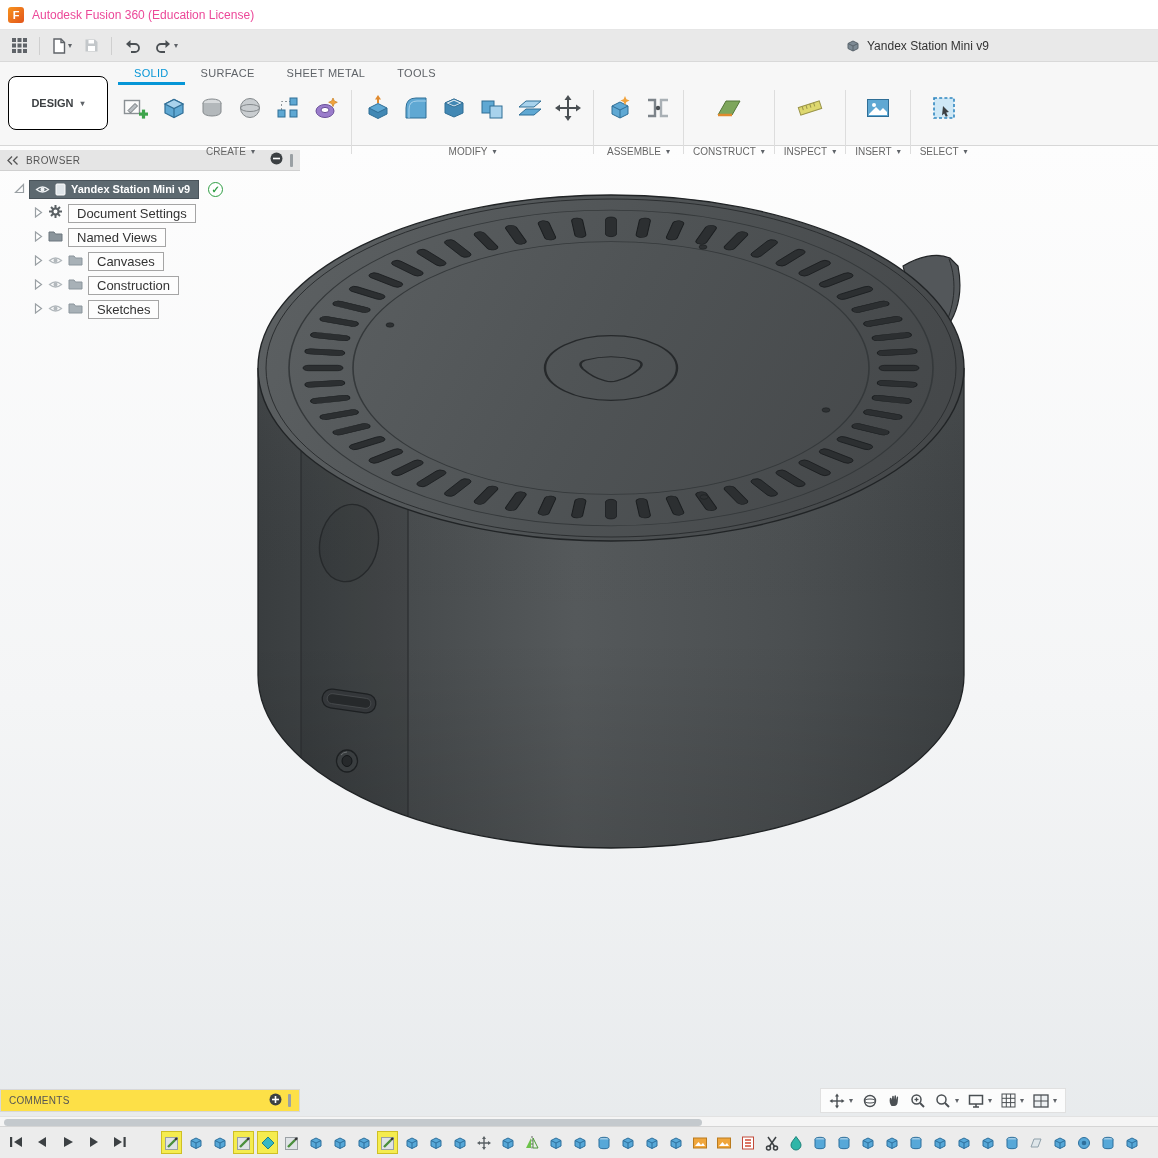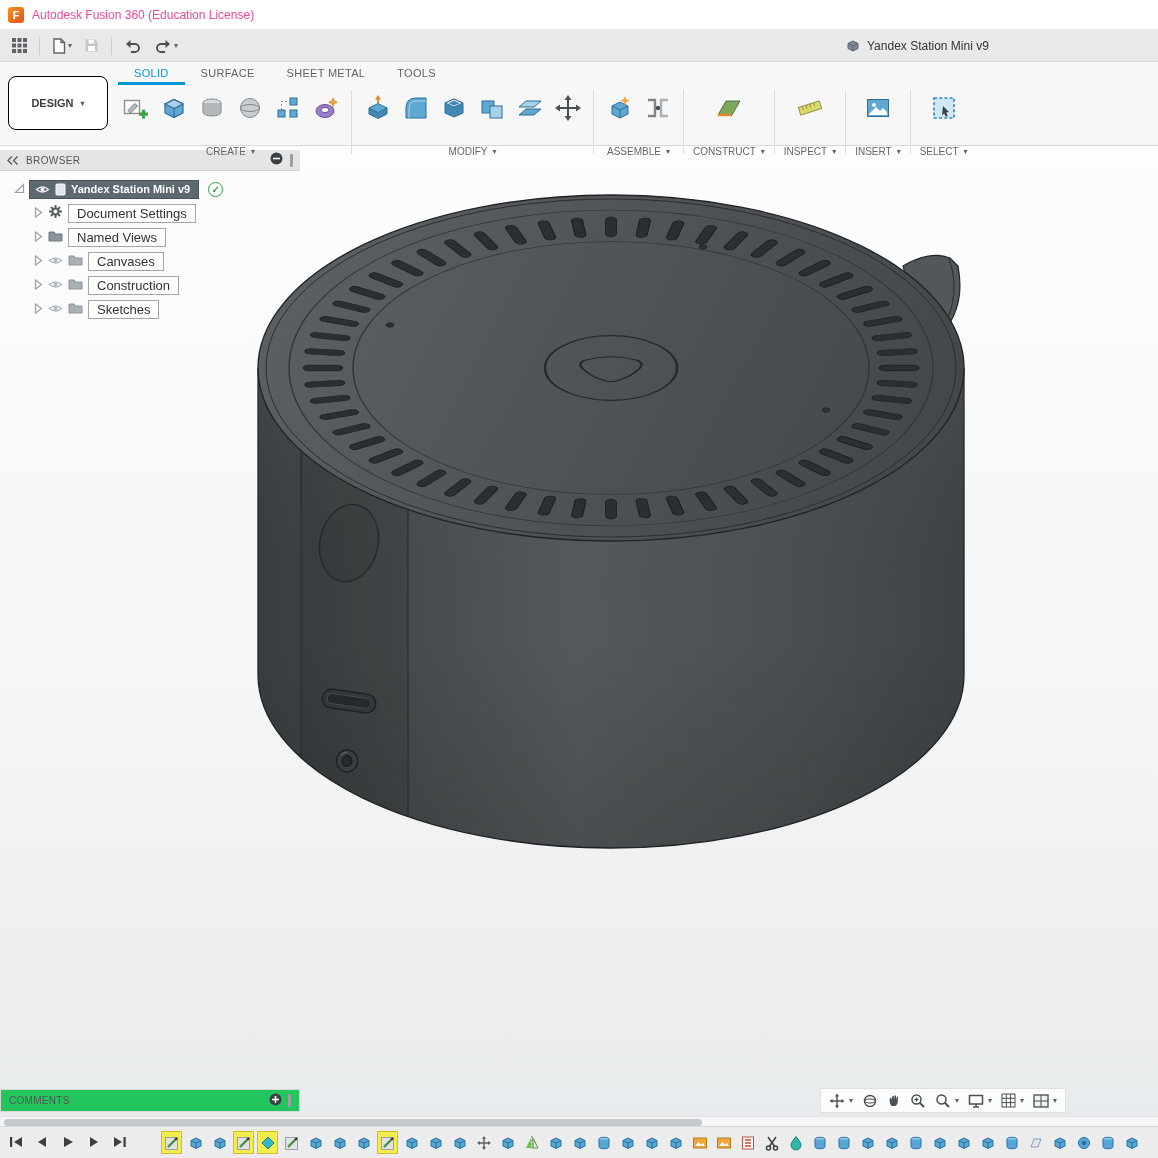--- a/index.html
+++ b/index.html
@@ -40,21 +40,21 @@
   .bh-label{font-size:10px;color:#555;flex:1;letter-spacing:.4px}
   .tree{padding-top:6px}
   .trow{height:24px;display:flex;align-items:center;gap:5px;padding-left:34px}
   .trow-root{padding-left:14px;gap:4px}
   .node-pill{display:flex;align-items:center;gap:5px;background:#5d6970;border:1px solid #49535a;padding:2px 8px 2px 5px;color:#fff;font-weight:bold;font-size:11px}
   .badge-check{width:15px;height:15px;border-radius:50%;background:#fff;border:1.5px solid #2f9e44;color:#2f9e44;font-size:10px;font-weight:bold;display:flex;align-items:center;justify-content:center;margin-left:5px}
   .node-label{background:#fdfdfd;border:1px solid #a5a5a5;height:19px;display:flex;align-items:center;padding:8px 8px;font-size:13px;color:#333;white-space:nowrap}
   .grip{width:3px;height:13px;background:#9aa0a4;border-radius:1px}
 
   
-  .comments-bar{position:absolute;left:0;top:1089px;width:300px;height:23px;background:#22c55e;border:1px solid #d8d8d8;display:flex;align-items:center;padding:0 8px;z-index:6;font-size:10px;color:#555;letter-spacing:.3px}
+  .comments-bar{position:absolute;left:0;top:1089px;width:300px;height:23px;background:#fde047;border:1px solid #d8d8d8;display:flex;align-items:center;padding:0 8px;z-index:6;font-size:10px;color:#555;letter-spacing:.3px}
   .cb-right{margin-left:auto;display:flex;align-items:center;gap:6px}
 
   .nav-toolbar{position:absolute;left:820px;top:1088px;height:25px;background:rgba(252,252,252,.96);border:1px solid #e0e0e0;display:flex;align-items:center;padding:0 4px;z-index:6;gap:1px}
   .nav-btn{height:21px;display:flex;align-items:center;padding:0 4px;gap:2px}
 
   .hscroll{position:absolute;left:0;top:1116px;width:1158px;height:10px;background:#f5f5f5;border-top:1px solid #e2e2e2;z-index:10}
   .hthumb{position:absolute;left:4px;top:1.5px;width:698px;height:7px;background:#c4c9cd;border-radius:3.5px}
 
   .timeline{position:absolute;left:0;top:1126px;width:1158px;height:32px;background:#ececec;border-top:1px solid #d5d5d5;z-index:10}
   .tl-controls{position:absolute;left:8px;top:7px;display:flex;gap:10px;align-items:center}

